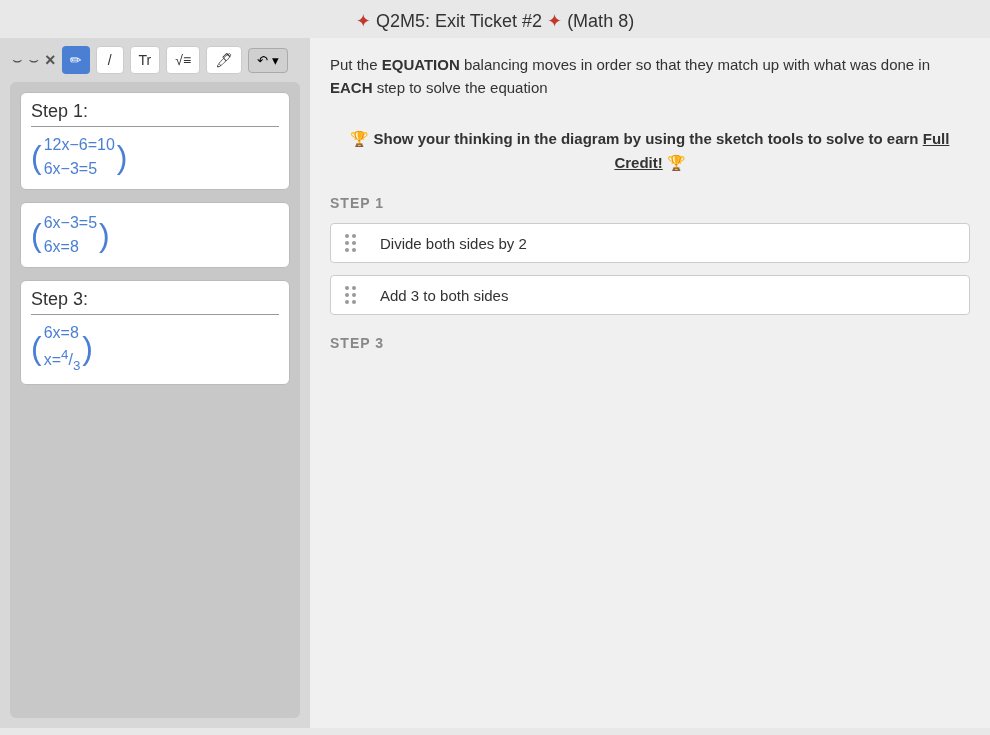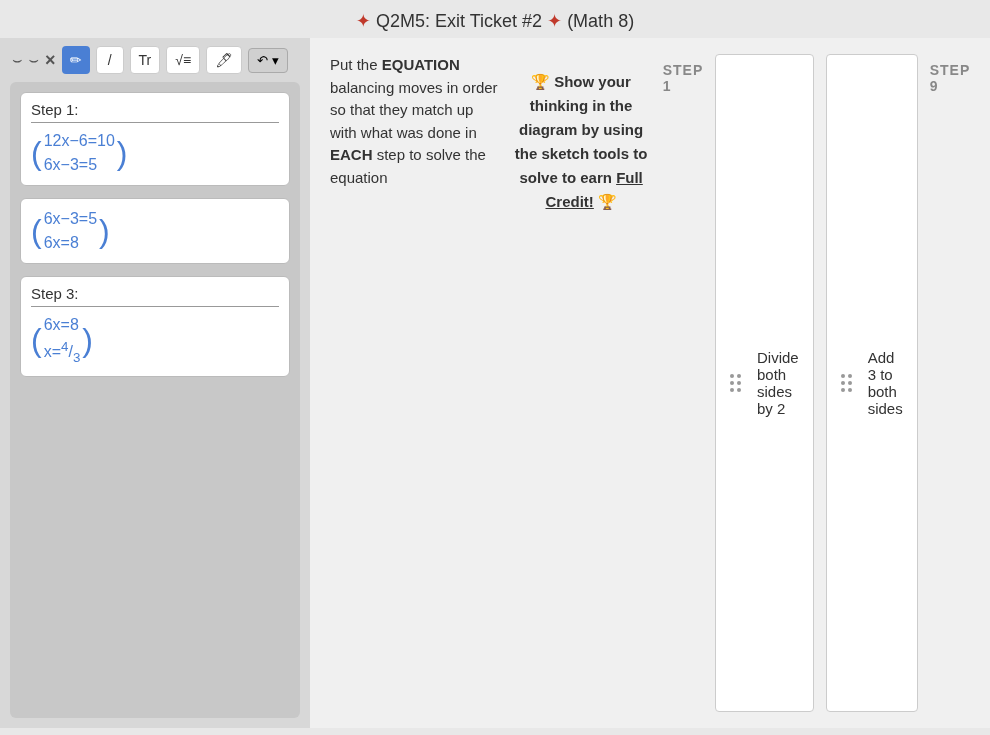--- a/index.html
+++ b/index.html
@@ -105,21 +105,21 @@
     }
 
     
     .step-box {
       background: white;
       border-radius: 6px;
       border: 1px solid #bbb;
       padding: 8px 10px;
     }
     .step-label {
-      font-size: 15px;
+      font-size: 18px;
       color: #333;
       border-bottom: 1px solid #999;
       padding-bottom: 4px;
       margin-bottom: 6px;
     }
     .bracket-container {
       display: flex;
       align-items: center;
       gap: 2px;
     }
@@ -142,21 +142,21 @@
       color: #4a7fd4;
       line-height: 1.5;
     }
 
     
     .right-panel {
       flex: 1;
       background: #f0f0f0;
       padding: 16px 20px;
       display: flex;
-      flex-direction: row;
+      flex-direction: column;
       gap: 12px;
     }
 
     .instructions {
       font-size: 15px;
       color: #333;
       line-height: 1.5;
     }
     .instructions strong { font-weight: bold; }
 
@@ -189,21 +189,21 @@
     .answer-item {
       display: flex;
       align-items: center;
       background: white;
       border: 1px solid #ccc;
       border-radius: 4px;
       padding: 10px 14px;
       font-size: 15px;
       color: #333;
       cursor: grab;
-      gap: 16px;
+      gap: 24px;
     }
     .drag-handle {
       display: grid;
       grid-template-columns: repeat(2, 4px);
       gap: 3px;
     }
     .drag-dot {
       width: 4px;
       height: 4px;
       background: #999;
@@ -310,16 +310,16 @@
         <div class="drag-dot"></div>
         <div class="drag-dot"></div>
         <div class="drag-dot"></div>
         <div class="drag-dot"></div>
         <div class="drag-dot"></div>
         <div class="drag-dot"></div>
       </div>
       <span>Add 3 to both sides</span>
     </div>
 
-    <div class="step-section-label">STEP 9</div>
+    <div class="step-section-label">STEP 3</div>
 
   </div>
 </div>
 
 </body></html>

